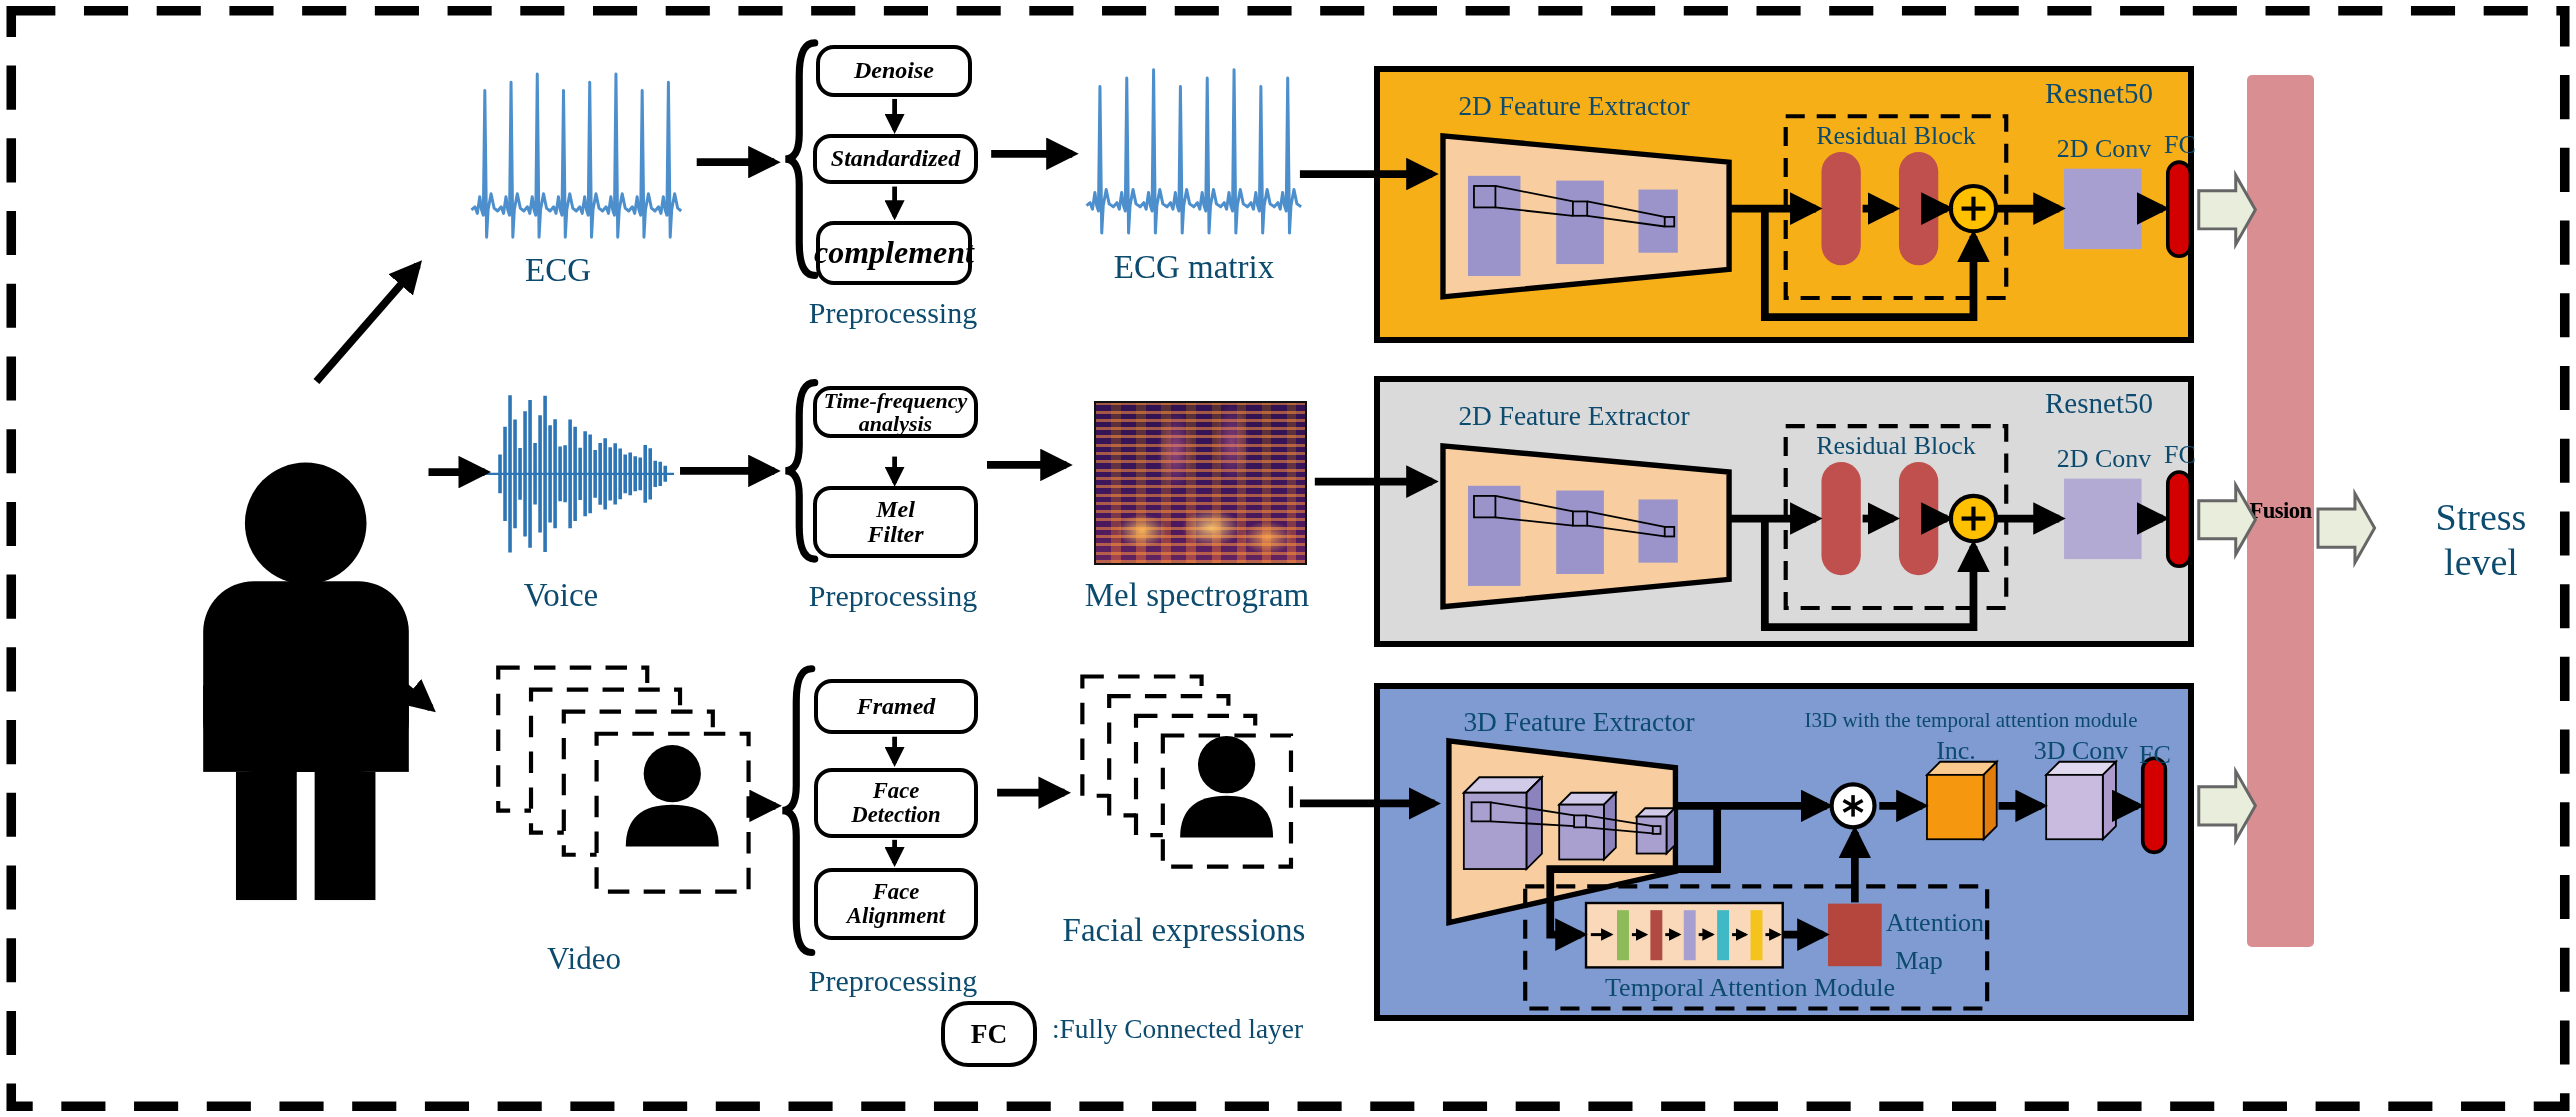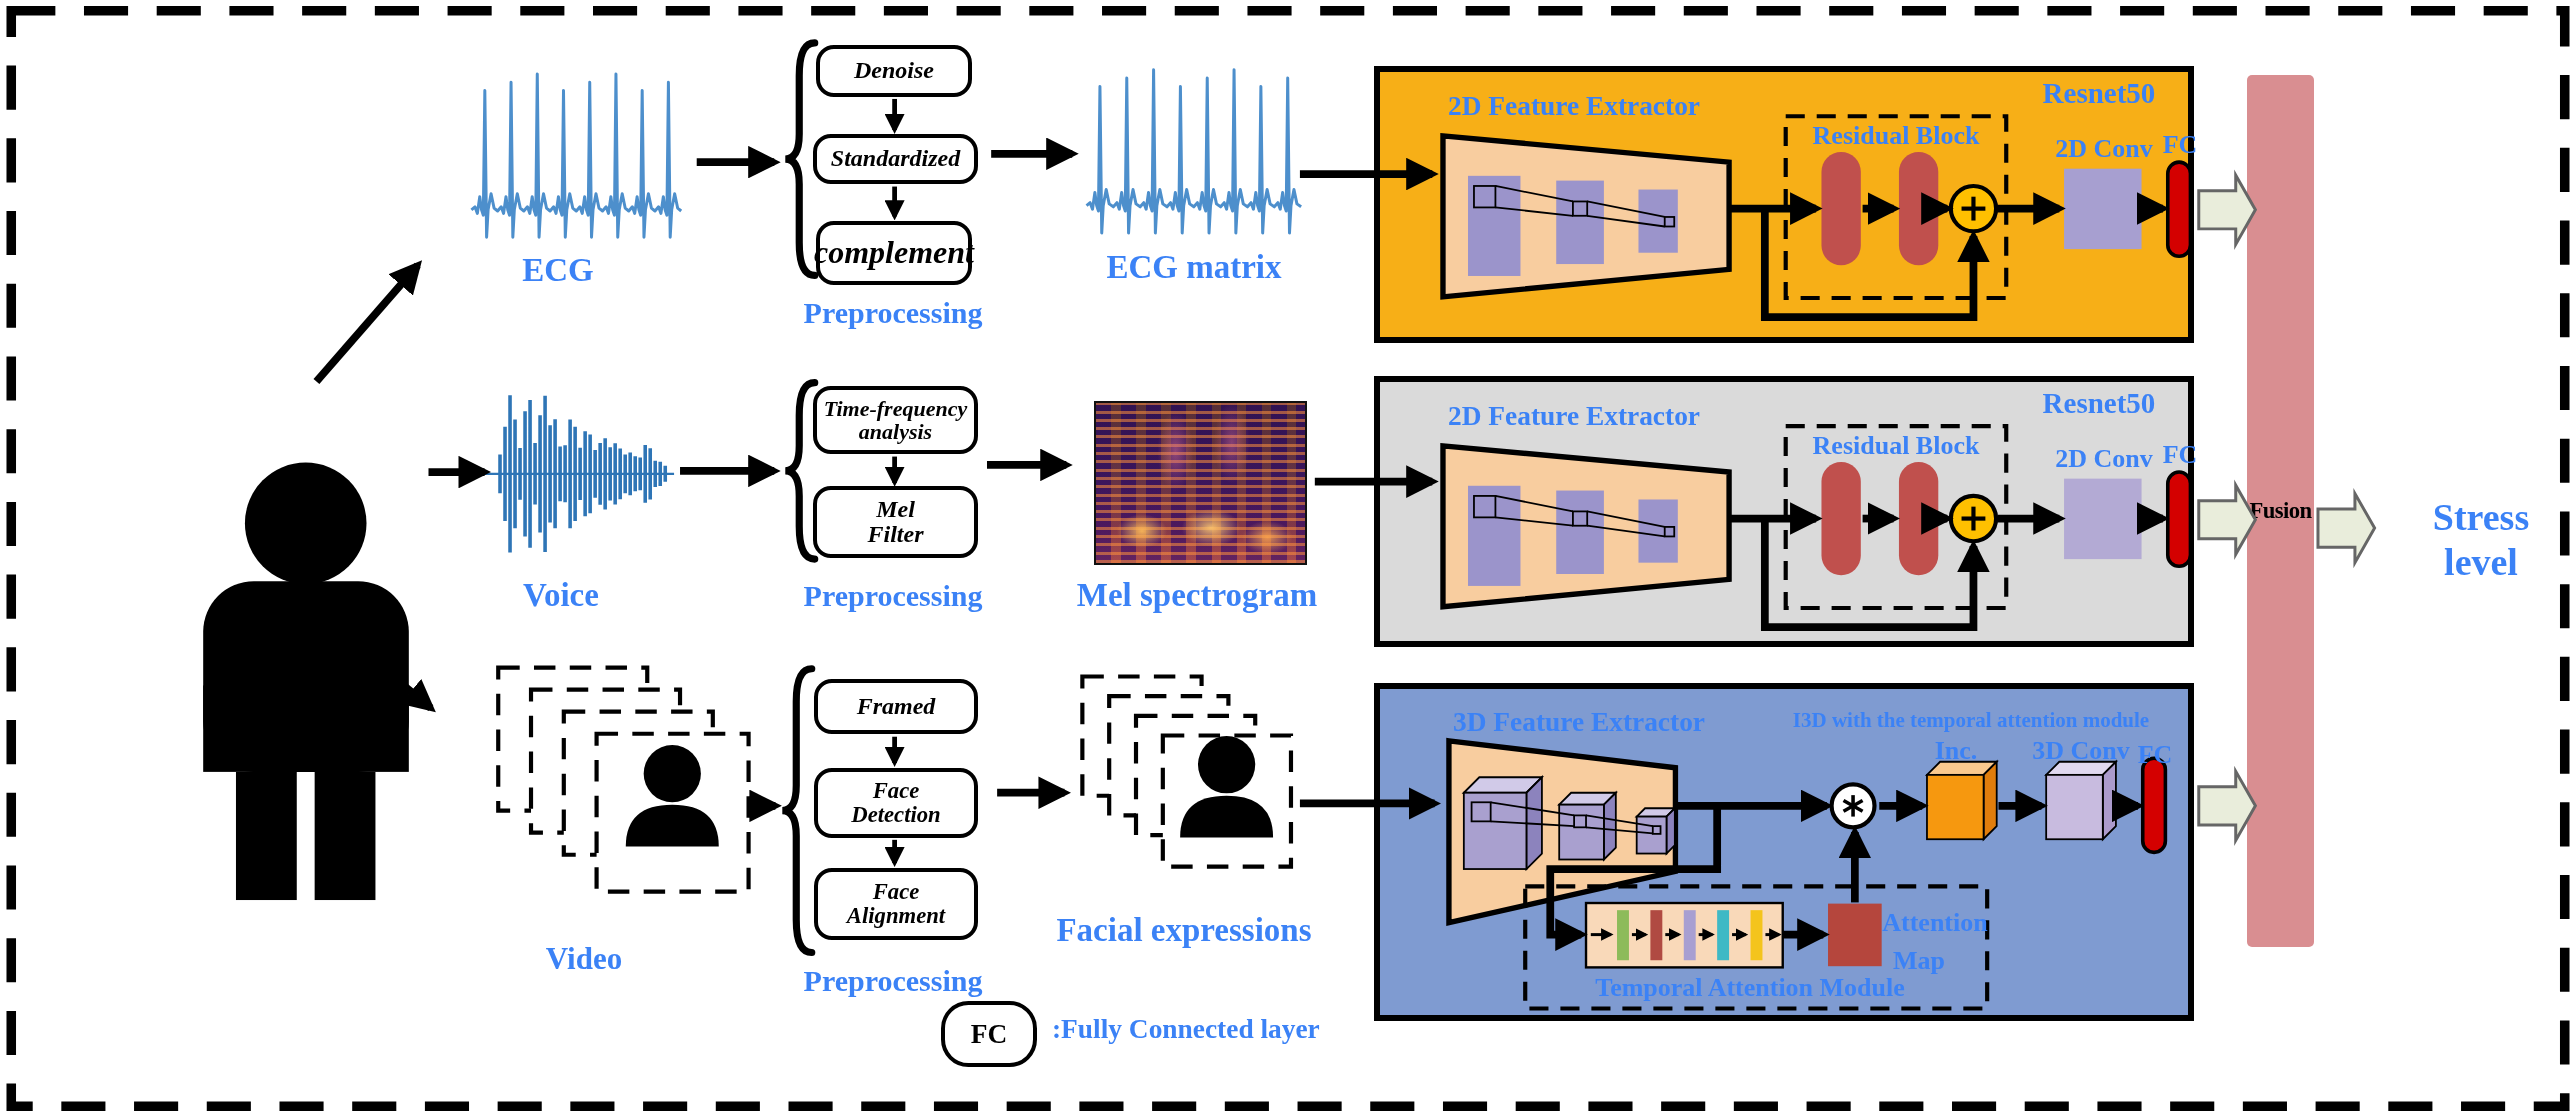--- a/index.html
+++ b/index.html
@@ -16,22 +16,22 @@
        background:
         radial-gradient(36px 24px at 22% 80%, rgba(255,190,90,.9), rgba(255,150,60,0) 70%),
         radial-gradient(42px 27px at 55% 78%, rgba(255,200,110,.9), rgba(255,150,60,0) 70%),
         radial-gradient(36px 24px at 82% 84%, rgba(255,170,80,.8), rgba(255,150,60,0) 70%),
         radial-gradient(24px 54px at 38% 30%, rgba(230,120,150,.5), rgba(120,40,120,0) 75%),
         radial-gradient(24px 54px at 65% 25%, rgba(230,120,150,.45), rgba(120,40,120,0) 75%),
         repeating-linear-gradient(0deg, rgba(255,145,60,.55) 0 3px, rgba(60,15,80,0) 3px 8.3px),
         repeating-linear-gradient(90deg, rgba(70,25,110,.55) 0 15.5px, rgba(250,140,70,.28) 15.5px 25px),
         linear-gradient(180deg,#190a30 0%,#2a1045 45%,#55184a 78%,#8a3050 100%);}
   svg#gfx{position:absolute;left:0;top:0;z-index:5;}
-  .lbl{position:absolute;transform:translate(-50%,-50%);white-space:nowrap;color:#3b82f6;
-       font-weight:bold;text-align:center;z-index:6;line-height:1.08;}
+  .lbl{position:absolute;transform:translate(-50%,-50%);white-space:nowrap;color:#0c4a6e;
+       font-weight:normal;text-align:center;z-index:6;line-height:1.08;}
   .pbox{position:absolute;border:4.8px solid #000;border-radius:18px;background:#fff;box-sizing:border-box;
         display:flex;flex-direction:column;align-items:center;justify-content:center;
         font-weight:bold;color:#000;z-index:6;line-height:1.05;text-align:center;font-style:italic;}
   .legend-pill{position:absolute;left:941px;top:1001px;width:88px;height:58px;border:4.8px solid #000;
         border-radius:27.4px;background:#fff;display:flex;align-items:center;justify-content:center;
         font-size:27.4px;font-weight:bold;z-index:6;}
 </style>
 </head>
 <body>
 
@@ -212,21 +212,21 @@
   </div>
   <div class="lbl" style="left:893px;top:313px;font-size:30px;">Preprocessing</div>
   <div class="lbl" style="left:1194px;top:268px;font-size:33px;">ECG matrix</div>
   <div class="lbl" style="left:1574px;top:107px;font-size:27.4px;">2D Feature Extractor</div>
   <div class="lbl" style="left:1896px;top:136px;font-size:26px;">Residual Block</div>
   <div class="lbl" style="left:2099px;top:94px;font-size:29px;">Resnet50</div>
   <div class="lbl" style="left:2104px;top:149px;font-size:26px;">2D Conv</div>
   <div class="lbl" style="left:2180px;top:145px;font-size:26px;">FC</div>
 
   <div class="lbl" style="left:561px;top:596px;font-size:33px;">Voice</div>
-  <div class="pbox" style="left:813px;top:386px;width:165px;height:68px;font-size:22px;">
+  <div class="pbox" style="left:813px;top:386px;width:165px;height:52px;font-size:22px;">
     <div>Time-frequency</div>
     <div>analysis</div>
   </div>
   <div class="pbox" style="left:813px;top:486px;width:165px;height:72px;font-size:24px;">
     <div>Mel</div>
     <div>Filter</div>
   </div>
   <div class="lbl" style="left:893px;top:596px;font-size:30px;">Preprocessing</div>
   <div class="lbl" style="left:1197px;top:596px;font-size:33px;">Mel spectrogram</div>
   <div class="lbl" style="left:1574px;top:417px;font-size:27.4px;">2D Feature Extractor</div>

